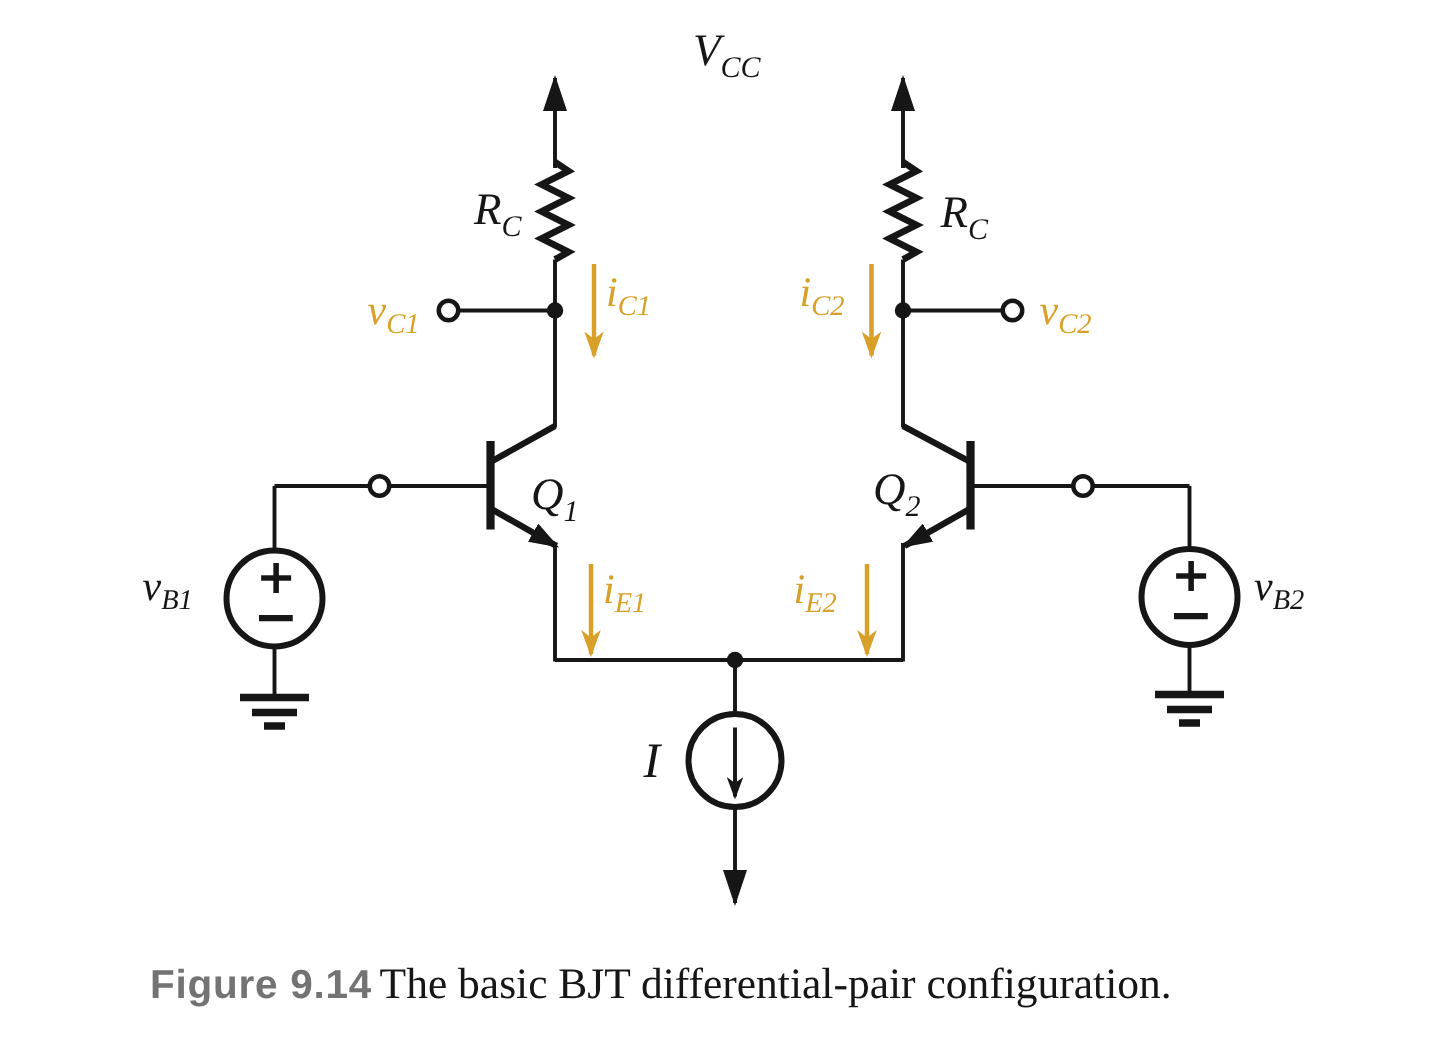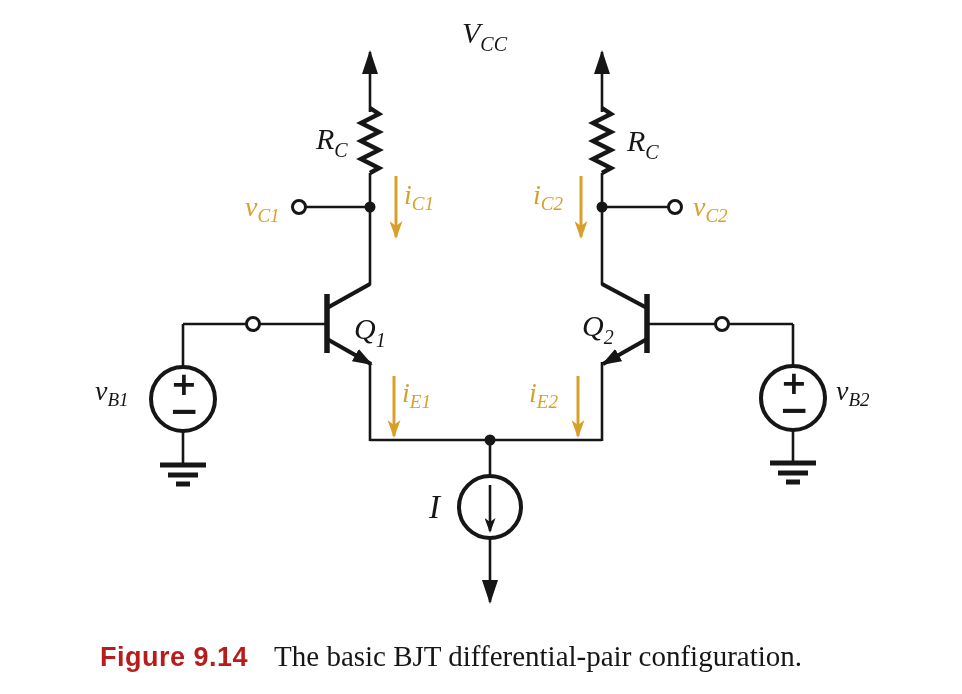--- a/index.html
+++ b/index.html
@@ -34,21 +34,21 @@
   .gold { fill: var(--accent); }
   .pm { font-family: "DejaVu Sans", sans-serif; font-weight: bold; font-style: normal;
         font-size: 32px; text-anchor: middle; fill: var(--ink); }
   .pm-minus { font-size: 36px; }
 
   
   .caption { position: absolute; left: 100px; top: 640px; white-space: nowrap; }
   .fig-label { font-family: "Liberation Sans", sans-serif; font-weight: bold;
                font-size: 27px; letter-spacing: 0.5px; }
   .fig-text  { font-family: "Liberation Serif", "DejaVu Serif", serif;
-               font-size: 29px; color: var(--ink); margin-left: 26px; }
+               font-size: 29px; color: var(--ink); margin-left: 5px; }
 </style>
 </head>
 <body>
 
 <svg width="962" height="630" viewBox="0 0 962 630">
   <defs>
     <marker id="ah-big" markerWidth="24" markerHeight="16" refX="22" refY="8" orient="auto" markerUnits="userSpaceOnUse">
       <path d="M0,0 L24,8 L0,16 Z" class="head-ink"></path>
     </marker>
     <marker id="ah-emitter" markerWidth="20" markerHeight="14" refX="18" refY="7" orient="auto" markerUnits="userSpaceOnUse">
@@ -166,14 +166,14 @@
     <g>
       <line x1="770" y1="463" x2="816" y2="463" class="gnd"></line>
       <line x1="778" y1="473" x2="808" y2="473" class="gnd"></line>
       <line x1="786" y1="482" x2="800" y2="482" class="gnd"></line>
     </g>
     <text class="lbl med" x="836" y="400"><tspan>v</tspan><tspan class="sub-med" dy="6">B2</tspan></text>
   </g>
 </svg>
 
 <div class="caption">
-  <span class="fig-label" style="color: #b91c1c; margin-top: 40px;">Figure 9.14</span><span class="fig-text">The basic BJT differential-pair configuration.</span>
+  <span class="fig-label" style="color: #737373; margin-top: 40px;">Figure 9.14</span><span class="fig-text">The basic BJT differential-pair configuration.</span>
 </div>
 
 </body></html>

